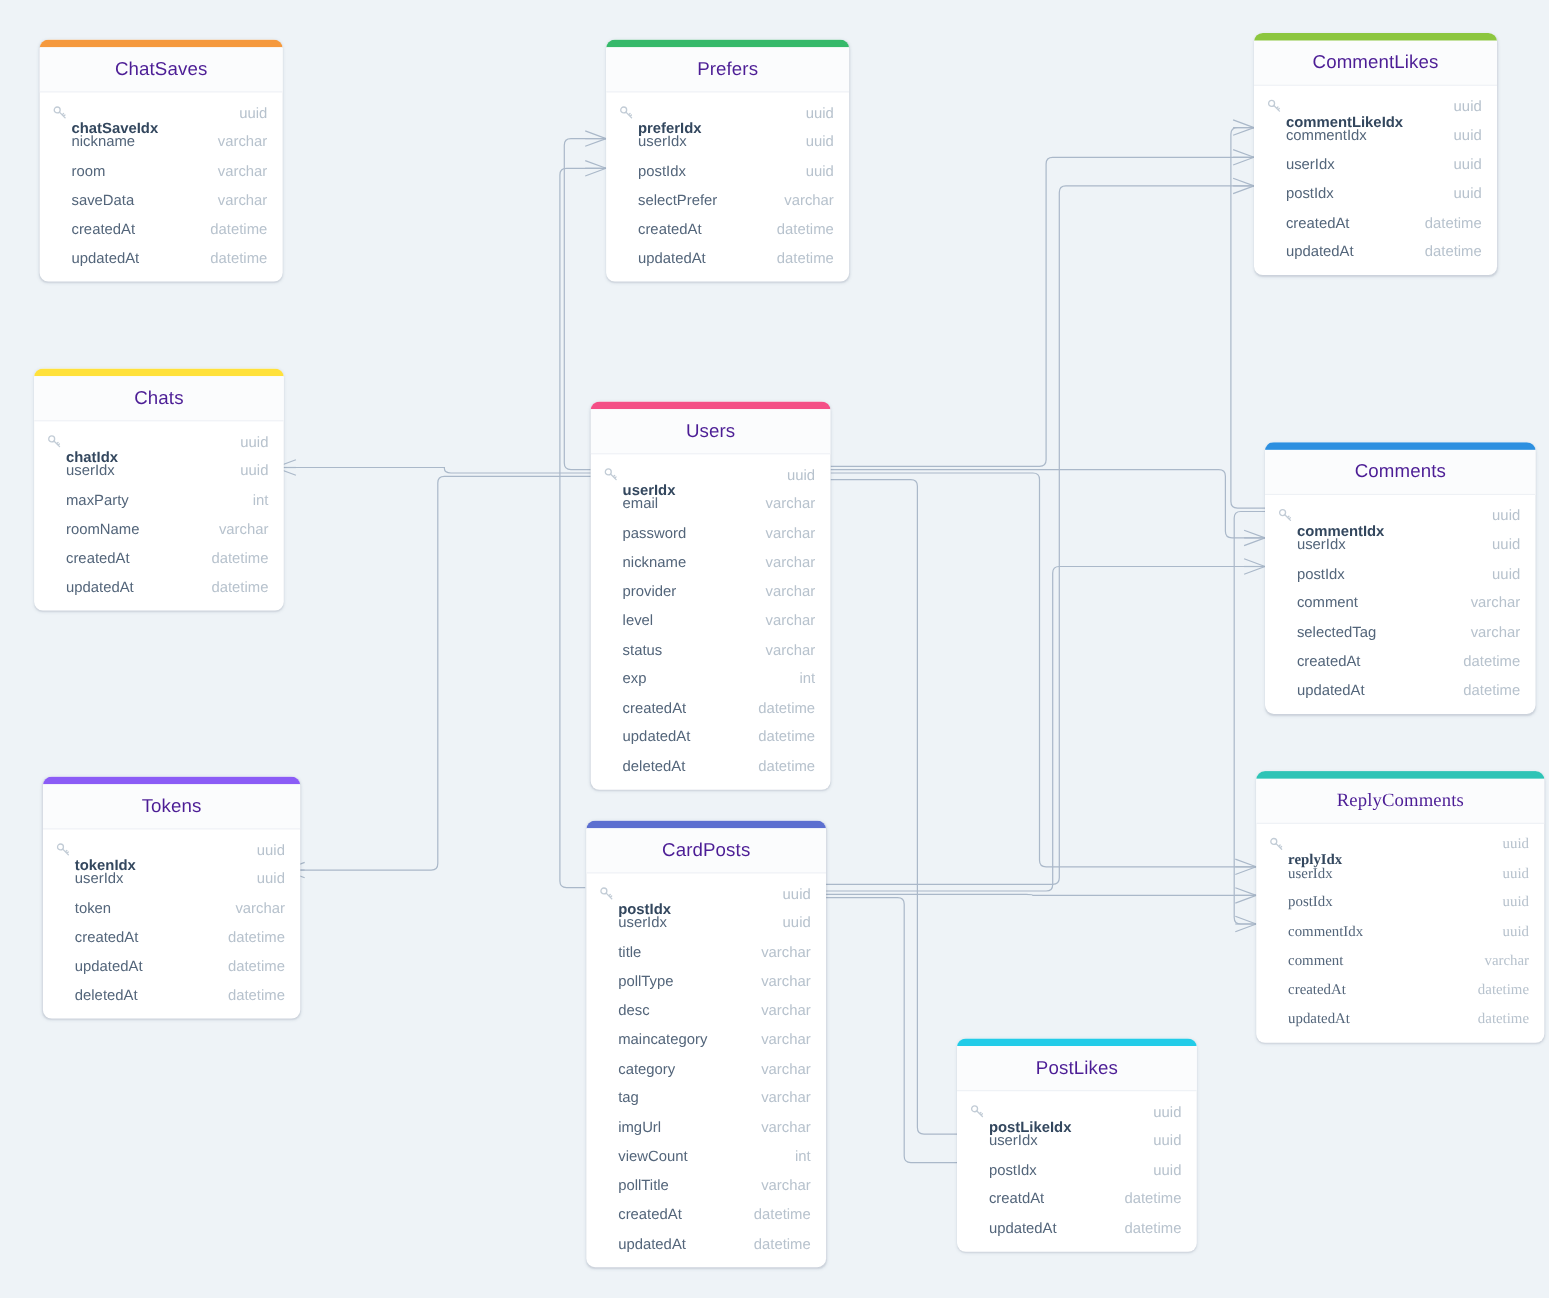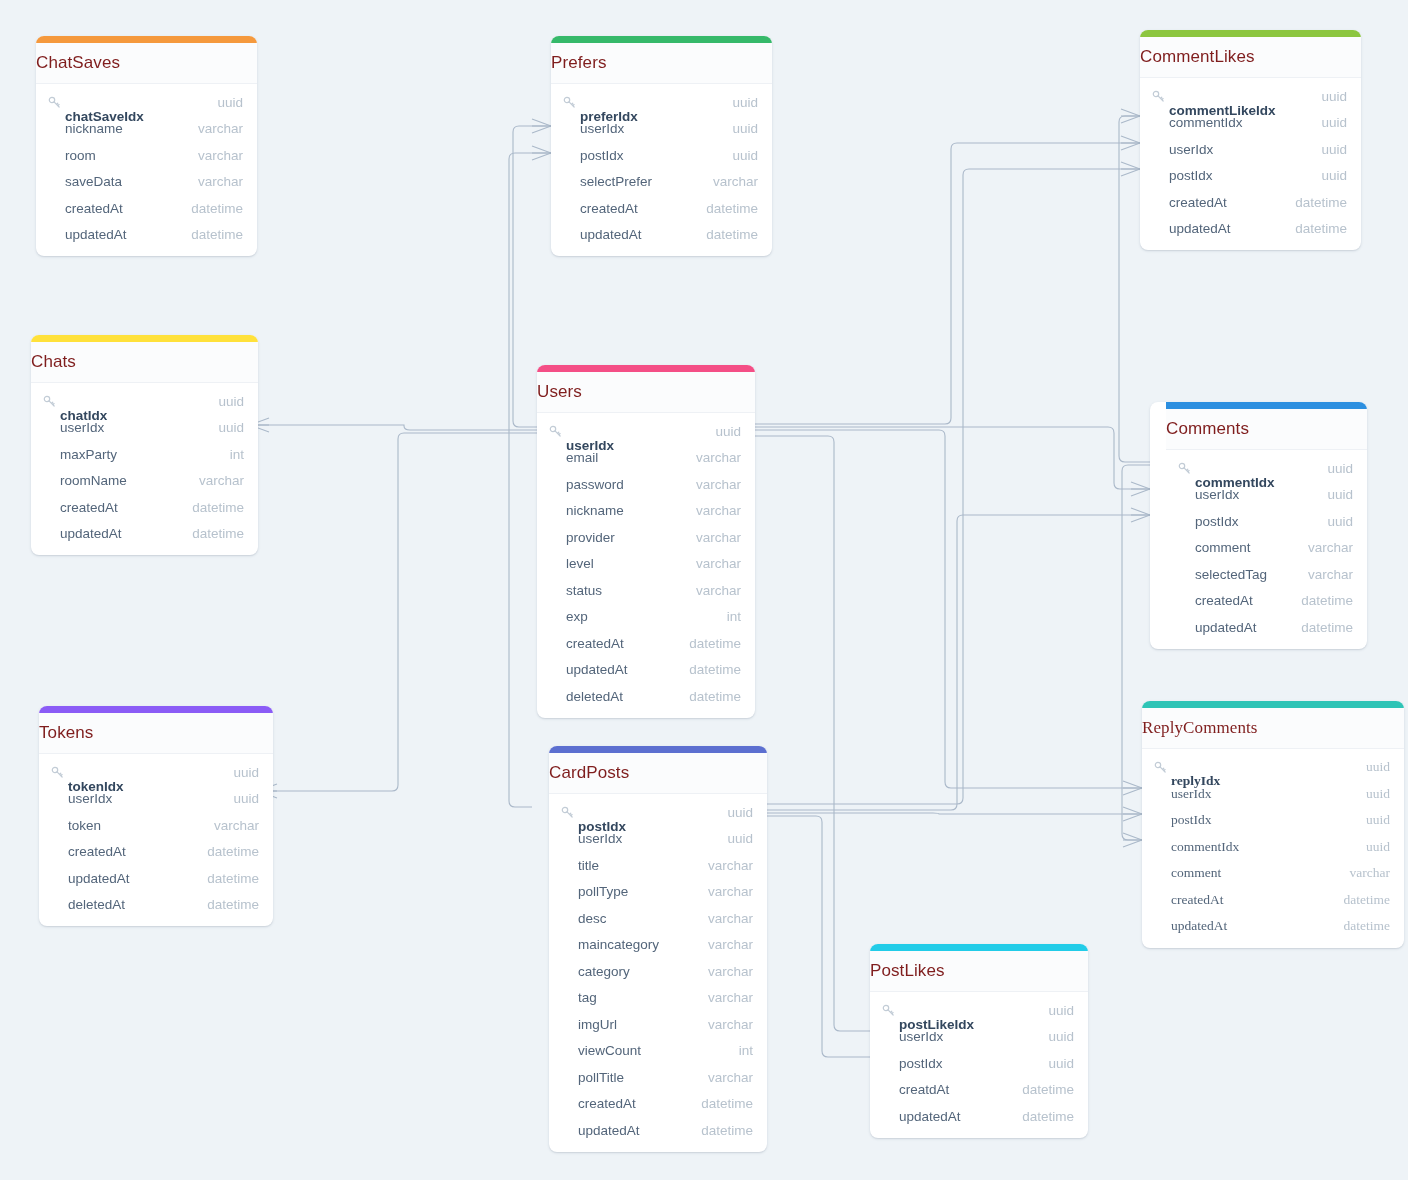--- a/index.html
+++ b/index.html
@@ -17,22 +17,23 @@
     position:absolute;
     background:#ffffff;
     border-radius:8px;
     box-shadow:0 1px 3px rgba(40,60,90,.13), 0 1px 1px rgba(40,60,90,.07);
     overflow:hidden;
     box-sizing:border-box;
   }
   .accent-bar{height:7px;width:100%;display:block;}
   .table-title{
     height:40px;line-height:40px;
+    text-align:center;
     font-size:17px;
-    color:#7f1d1d;
+    color:#4c1d95;
     background:#fbfcfd;
     border-bottom:1px solid #eef1f5;
     letter-spacing:.1px;
   }
   .cols{padding:5px 0 8px 0;}
   .col-row{
     display:flex;align-items:center;
     height:26.5px;
     padding:0 14px 0 12px;
     box-sizing:border-box;
@@ -360,21 +361,21 @@
             <span class="col-name">updatedAt</span>
             <span class="col-type">datetime</span>
           </div>
           <div class="col-row">
             <span class="key-slot"></span>
             <span class="col-name">deletedAt</span>
             <span class="col-type">datetime</span>
           </div>
         </div>
       </div>
-      <div class="table-card" style="left: 1150px; top: 402px; width: 217px; padding-left: 16px;">
+      <div class="table-card" style="left: 1150px; top: 402px; width: 246px;">
         <div class="accent-bar" style="background: rgb(44, 143, 224);"></div>
         <div class="table-title">Comments</div>
         <div class="cols">
           <div class="col-row pk">
             <span class="key-slot">
               <svg width="13" height="13" viewBox="0 0 14 14" class="key-icon">
                 <circle cx="4.3" cy="4.3" r="2.9" fill="none" stroke="#c2ccd6" stroke-width="1.3"></circle>
                 <path d="M6.5 6.4 L12 11.9 M9.2 9.1 L10.5 7.8 M10.6 10.5 L11.9 9.2" fill="none" stroke="#c2ccd6" stroke-width="1.3" stroke-linecap="round"></path>
               </svg>
             </span>
@@ -493,21 +494,21 @@
             <span class="col-name">createdAt</span>
             <span class="col-type">datetime</span>
           </div>
           <div class="col-row">
             <span class="key-slot"></span>
             <span class="col-name">updatedAt</span>
             <span class="col-type">datetime</span>
           </div>
         </div>
       </div>
-      <div class="table-card" style="left: 549px; top: 746px; width: 218px;">
+      <div class="table-card" style="left: 533px; top: 746px; width: 218px;">
         <div class="accent-bar" style="background: rgb(92, 111, 208);"></div>
         <div class="table-title">CardPosts</div>
         <div class="cols">
           <div class="col-row pk">
             <span class="key-slot">
               <svg width="13" height="13" viewBox="0 0 14 14" class="key-icon">
                 <circle cx="4.3" cy="4.3" r="2.9" fill="none" stroke="#c2ccd6" stroke-width="1.3"></circle>
                 <path d="M6.5 6.4 L12 11.9 M9.2 9.1 L10.5 7.8 M10.6 10.5 L11.9 9.2" fill="none" stroke="#c2ccd6" stroke-width="1.3" stroke-linecap="round"></path>
               </svg>
             </span>

